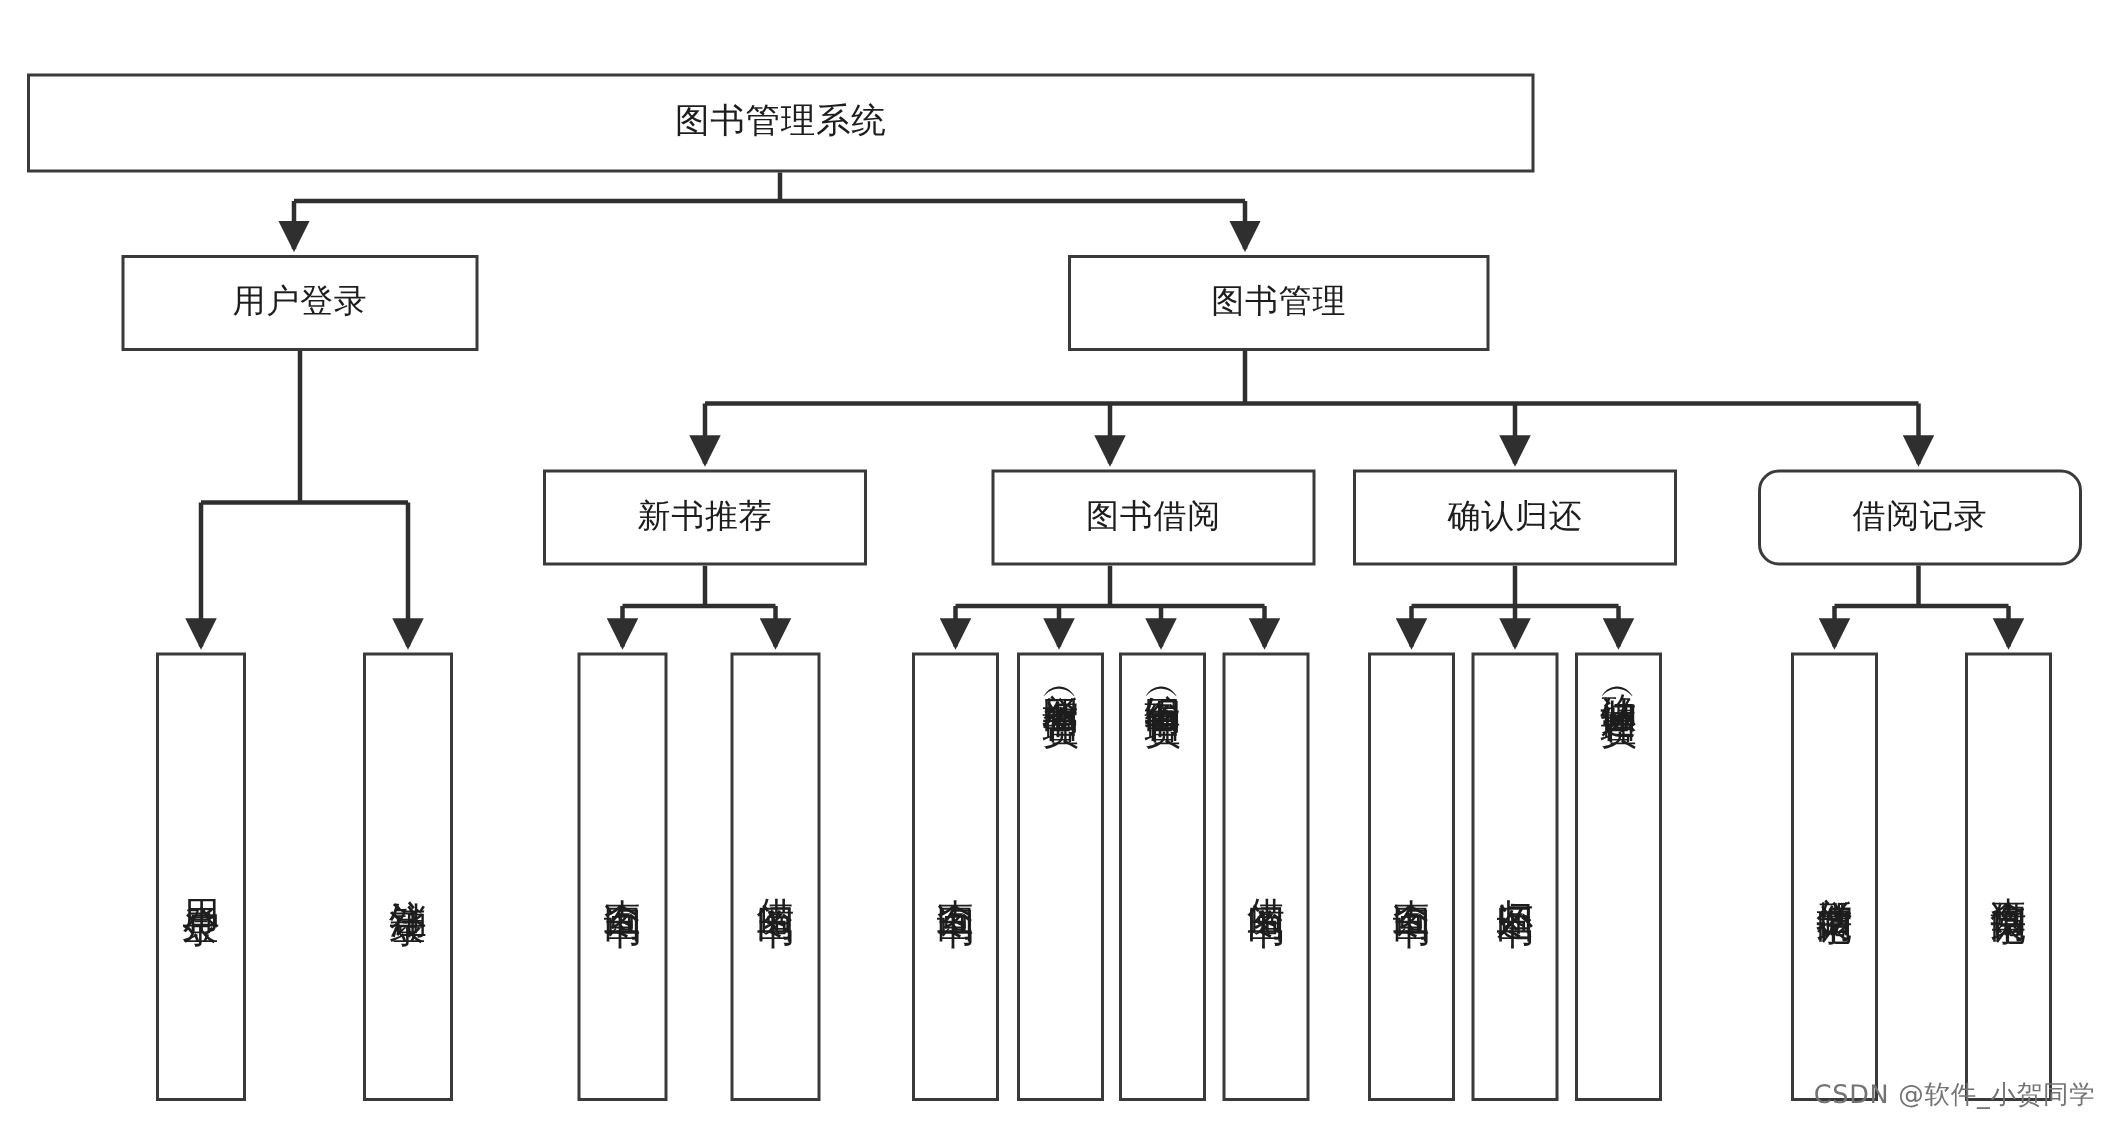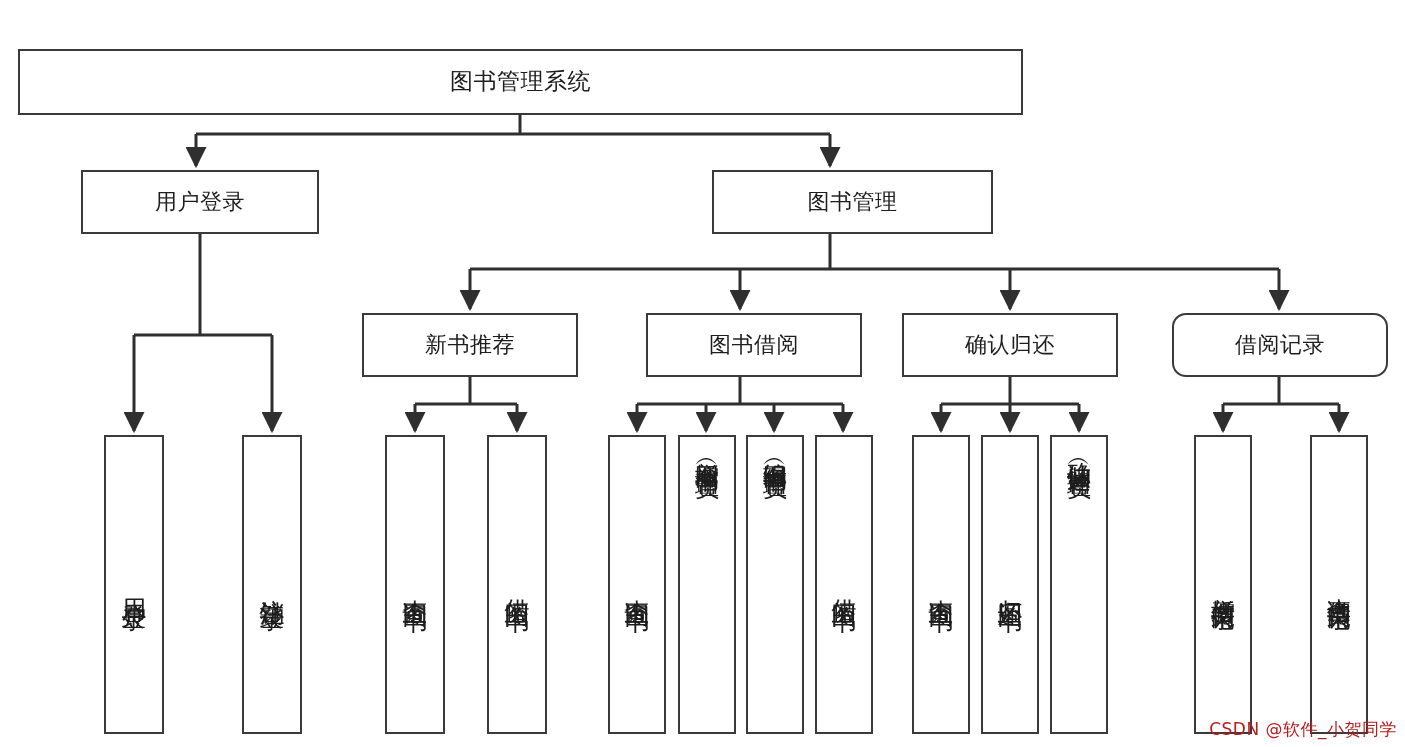--- a/index.html
+++ b/index.html
@@ -71,21 +71,21 @@
   
   .node.vert.top-align {
     align-items: flex-start;
     padding-top: 6px;
   }
   #watermark {
     position: absolute;
     right: 8px;
     bottom: 6px;
     font-size: 17px;
-    color: #b91c1c;
+    color: #737373;
     letter-spacing: 0.5px;
     white-space: nowrap;
     text-align: center;
   }
 </style>
 </head>
 <body>
 
 <div id="diagram-root">
 
@@ -146,21 +146,21 @@
   <div class="node horiz" style="left:81px; top:170px; width:238px; height:64px;">
     <span class="label">用户登录</span>
   </div>
   <div class="node horiz" style="left:712px; top:170px; width:281px; height:64px;">
     <span class="label">图书管理</span>
   </div>
 
   <div class="node horiz" style="left:362px; top:313px; width:216px; height:64px;">
     <span class="label">新书推荐</span>
   </div>
-  <div class="node horiz" style="left:646px; top:313px; width:216px; height:64px;">
+  <div class="node horiz" style="left:661px; top:313px; width:216px; height:64px;">
     <span class="label">图书借阅</span>
   </div>
   <div class="node horiz" style="left:902px; top:313px; width:216px; height:64px;">
     <span class="label">确认归还</span>
   </div>
   <div class="node horiz" style="left:1172px; top:313px; width:216px; height:64px;border-radius:14px;">
     <span class="label">借阅记录</span>
   </div>
 
   <div class="node vert" style="left:104px; top:435px; width:60px; height:299px;">

